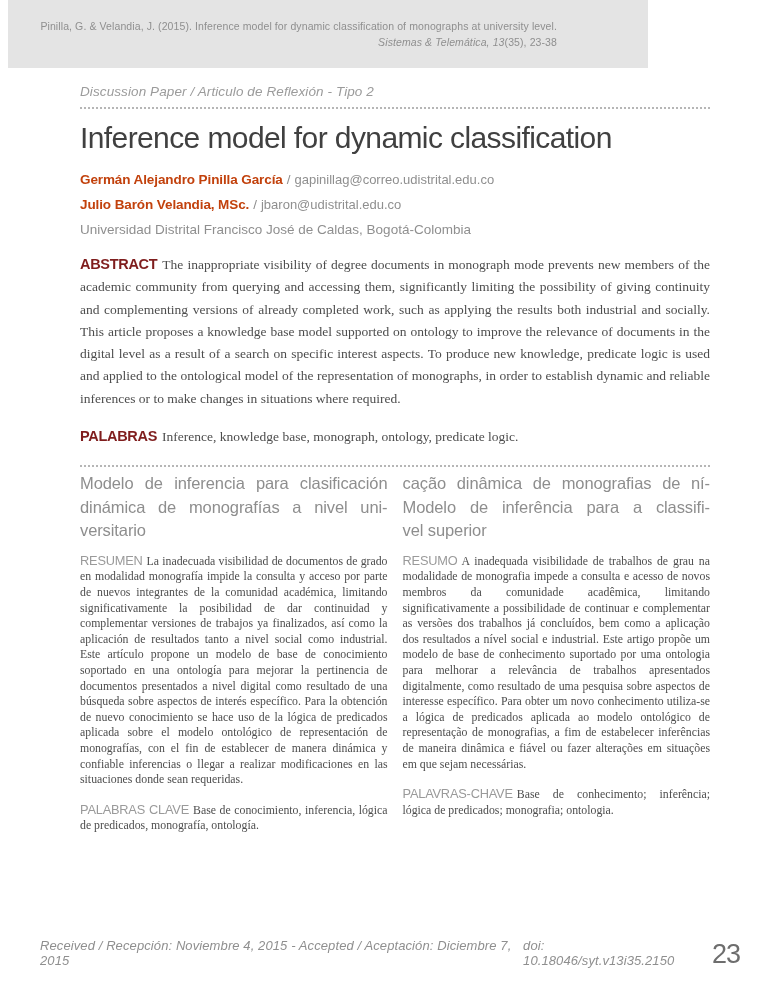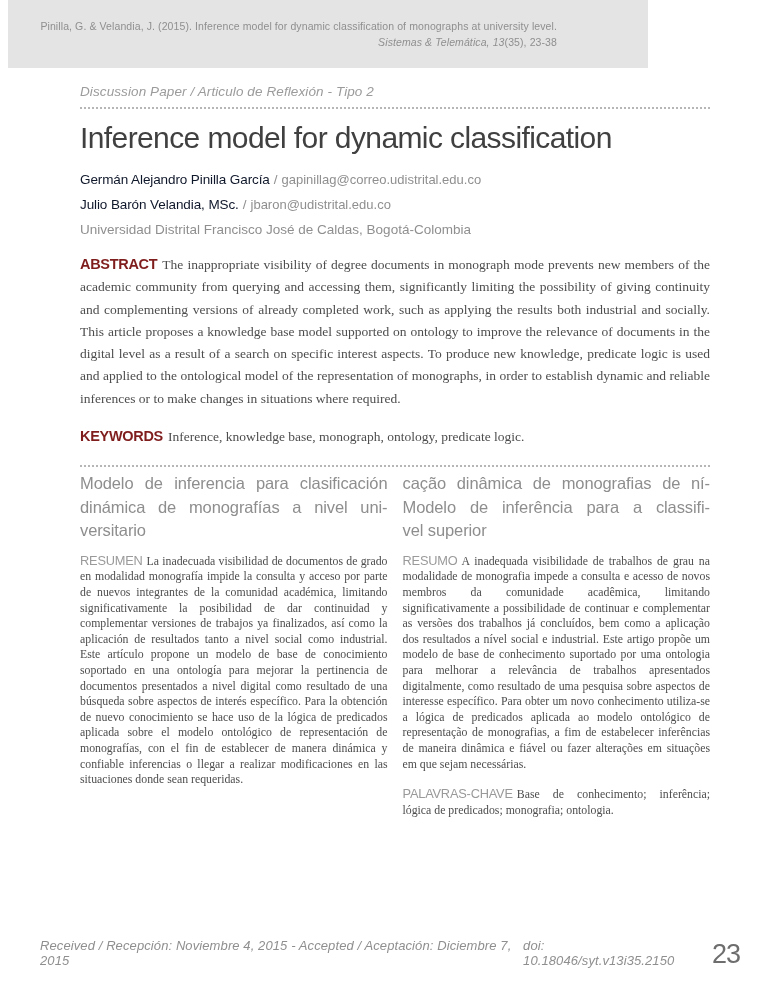--- a/index.html
+++ b/index.html
@@ -23,21 +23,21 @@
   .kicker{
     font-style:italic;font-size:13.5px;color:#9b9b9b;margin:0 0 8px 0;letter-spacing:0.1px;
   }
   .dotted{border:none;border-top:2px dotted #b6b6b6;height:0;margin:0;}
   .page-title{margin-top:9px;color:#404040;}
   .page-title .tline{
     font-size:30px;line-height:39px;letter-spacing:-0.6px;font-weight:400;white-space:nowrap;
   }
   .authors{margin-top:15px;}
   .author-line{margin:0 0 10px 0;font-size:13.5px;}
-  .author-name{font-weight:normal;color:#0f172a;letter-spacing:-0.1px;}
+  .author-name{font-weight:bold;color:#c2410c;letter-spacing:-0.1px;}
   .author-sep{color:#8f8f8f;margin:0 4px;}
   .author-email{color:#8f8f8f;font-size:13px;}
   .affiliation{margin-top:4px;font-size:13.5px;color:#8f8f8f;}
   .serif-par{
     font-family:"Liberation Serif",serif;font-size:13.5px;line-height:22.3px;
     color:#4d4d4d;text-align:justify;margin:16px 0 0 0;
   }
   .label-bold{
     font-family:"Liberation Sans",sans-serif;font-weight:bold;font-size:14.5px;
     color:#7f1d1d;letter-spacing:-0.3px;margin-right:5px;
@@ -87,33 +87,34 @@
   </div>
 
   <div class="authors">
     <p class="author-line"><span class="author-name">Germán Alejandro Pinilla García</span><span class="author-sep">/</span><span class="author-email">gapinillag@correo.udistrital.edu.co</span></p>
     <p class="author-line"><span class="author-name">Julio Barón Velandia, MSc.</span><span class="author-sep">/</span><span class="author-email">jbaron@udistrital.edu.co</span></p>
     <p class="author-line affiliation">Universidad Distrital Francisco José de Caldas, Bogotá-Colombia</p>
   </div>
 
   <p class="serif-par"><span class="label-bold">ABSTRACT</span><span>The inappropriate visibility of degree documents in monograph mode prevents new members of the academic community from querying and accessing them, significantly limiting the possibility of giving continuity and complementing versions of already completed work, such as applying the results both industrial and socially. This article proposes a knowledge base model supported on ontology to improve the relevance of documents in the digital level as a result of a search on specific interest aspects. To produce new knowledge, predicate logic is used and applied to the ontological model of the representation of monographs, in order to establish dynamic and reliable inferences or to make changes in situations where required.</span></p>
 
-  <p class="serif-par keywords-par"><span class="label-bold">KEYWORDS</span><span>Inference, knowledge base, monograph, ontology, predicate logic.</span></p>
+  <p class="serif-par keywords-par"><span class="label-bold">PALABRAS</span><span>Inference, knowledge base, monograph, ontology, predicate logic.</span></p>
 
   <hr class="dotted">
 
   <div class="columns">
 
     <div class="col">
       <div class="col-title">
         <div class="ctline jl">Modelo de inferencia para clasificación</div>
         <div class="ctline jl">dinámica de monografías a nivel uni-</div>
         <div class="ctline">versitario</div>
       </div>
       <p class="col-par"><span class="col-label">RESUMEN</span><span>La inadecuada visibilidad de documentos de grado en modalidad monografía impide la consulta y acceso por parte de nuevos integrantes de la comunidad académica, limitando significativamente la posibilidad de dar continuidad y complementar versiones de trabajos ya finalizados, así como la aplicación de resultados tanto a nivel social como industrial. Este artículo propone un modelo de base de conocimiento soportado en una ontología para mejorar la pertinencia de documentos presentados a nivel digital como resultado de una búsqueda sobre aspectos de interés específico. Para la obtención de nuevo conocimiento se hace uso de la lógica de predicados aplicada sobre el modelo ontológico de representación de monografías, con el fin de establecer de manera dinámica y confiable inferencias o llegar a realizar modificaciones en las situaciones donde sean requeridas.</span></p>
+      <p class="col-par col-keywords"><span class="col-label">PALABRAS CLAVE</span><span>Base de conocimiento, inferencia, lógica de predicados, monografía, ontología.</span></p>
     </div>
 
     <div class="col">
       <div class="col-title">
         <div class="ctline jl">cação dinâmica de monografias de ní-</div>
         <div class="ctline jl">Modelo de inferência para a classifi-</div>
         <div class="ctline">vel superior</div>
       </div>
       <p class="col-par"><span class="col-label">RESUMO</span><span>A inadequada visibilidade de trabalhos de grau na modalidade de monografia impede a consulta e acesso de novos membros da comunidade acadêmica, limitando significativamente a possibilidade de continuar e complementar as versões dos trabalhos já concluídos, bem como a aplicação dos resultados a nível social e industrial. Este artigo propõe um modelo de base de conhecimento suportado por uma ontologia para melhorar a relevância de trabalhos apresentados digitalmente, como resultado de uma pesquisa sobre aspectos de interesse específico. Para obter um novo conhecimento utiliza-se a lógica de predicados aplicada ao modelo ontológico de representação de monografias, a fim de estabelecer inferências de maneira dinâmica e fiável ou fazer alterações em situações em que sejam necessárias.</span></p>
       <p class="col-par col-keywords"><span class="col-label">PALAVRAS-CHAVE</span><span>Base de conhecimento; inferência; lógica de predicados; monografia; ontologia.</span></p>

